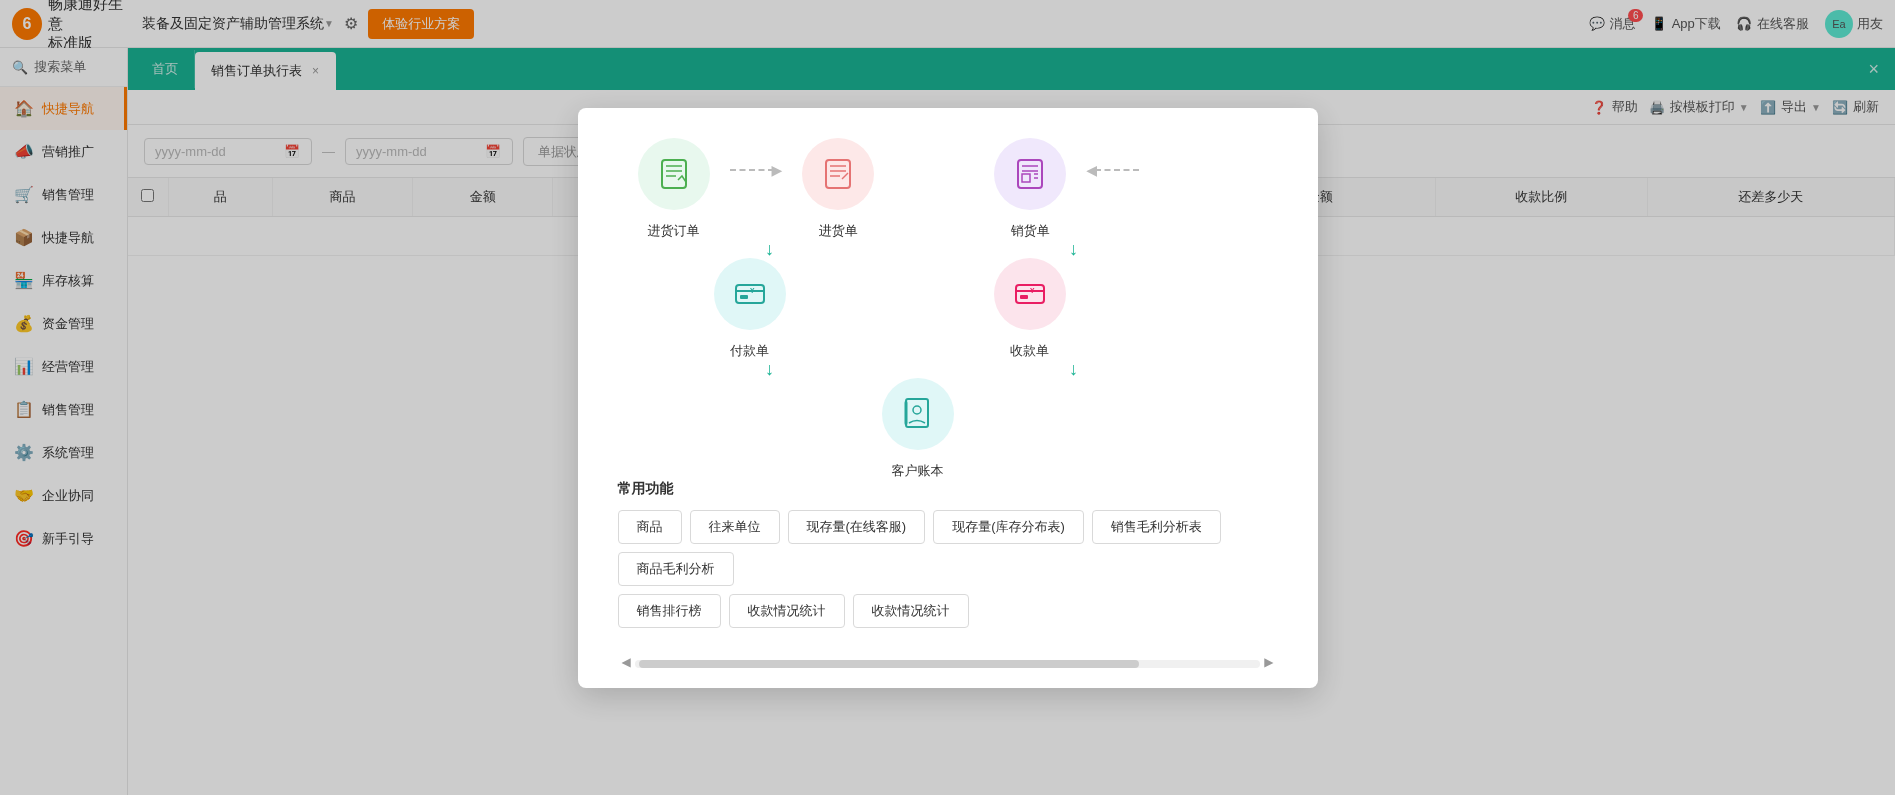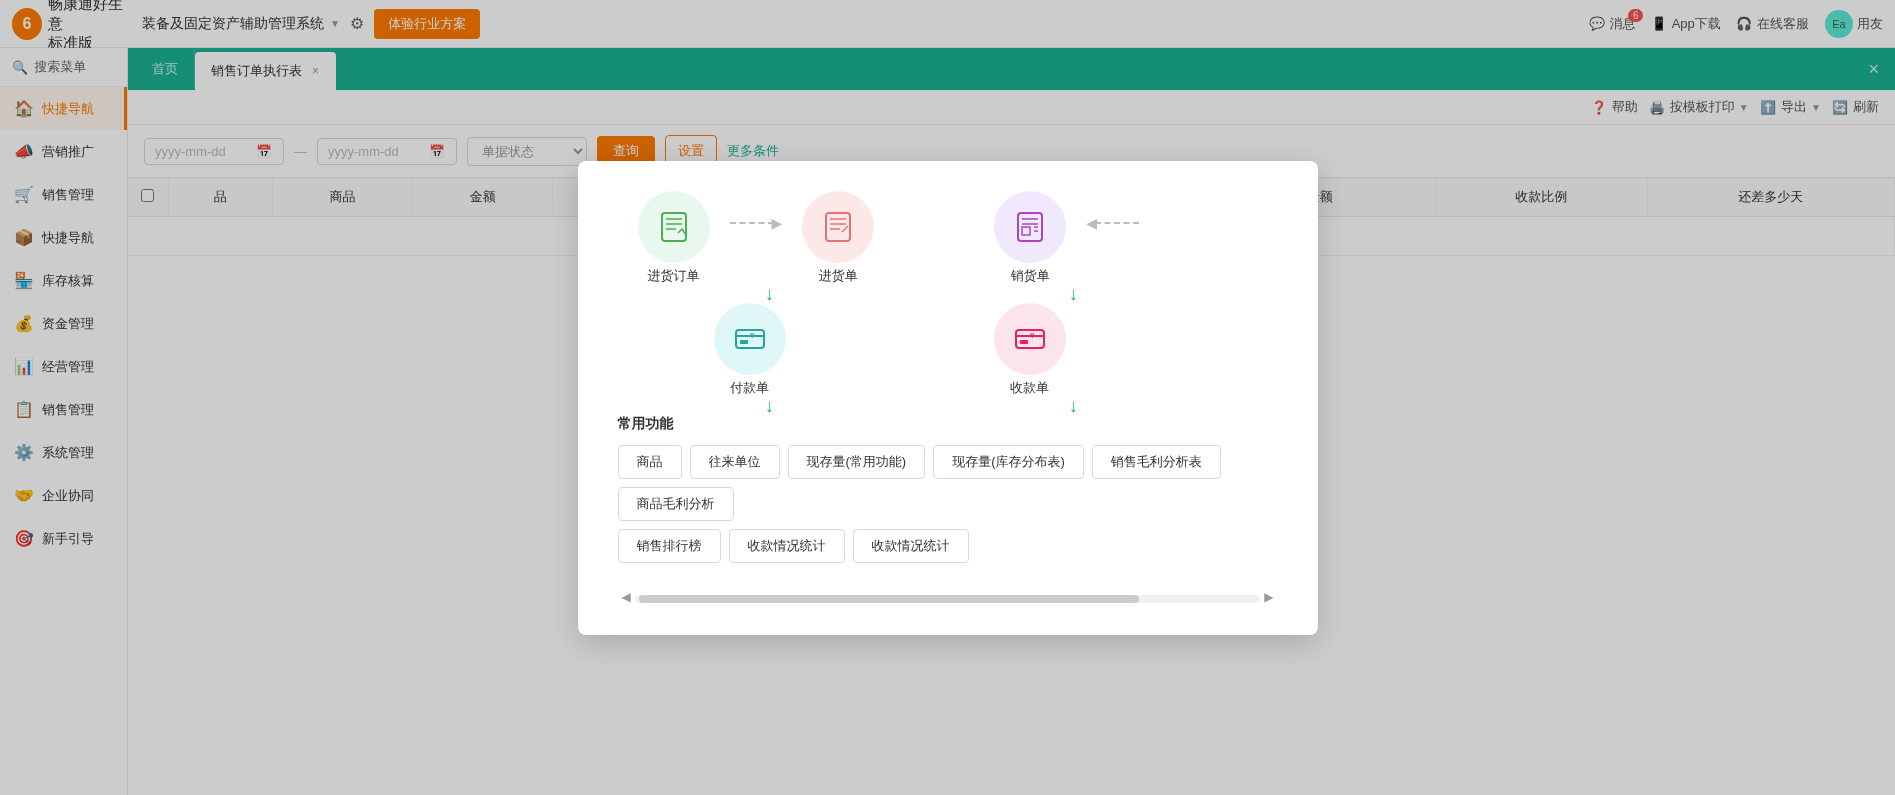--- a/index.html
+++ b/index.html
@@ -9,21 +9,21 @@
     .app-container { display: flex; flex-direction: column; height: 795px; width: 1895px; }
     .top-bar { display: flex; align-items: center; height: 48px; background: #fff; border-bottom: 1px solid #e8e8e8; padding: 0 12px; gap: 10px; flex-shrink: 0; }
     .main-layout { display: flex; flex: 1; overflow: hidden; }
     .sidebar { width: 128px; background: #fff; border-right: 1px solid #e8e8e8; display: flex; flex-direction: column; flex-shrink: 0; }
     .content-area { flex: 1; display: flex; flex-direction: column; overflow: hidden; background: #f0f2f5; }
 
     
     .logo-area { display: flex; align-items: center; gap: 6px; width: 120px; flex-shrink: 0; }
     .logo-icon { width: 32px; height: 32px; background: #ff7a00; border-radius: 50%; display: flex; align-items: center; justify-content: center; color: #fff; font-size: 16px; font-weight: bold; }
     .logo-text { font-size: 15px; color: #333; line-height: 1.3; }
-    .system-title { display: flex; align-items: center; gap: 6px; color: #333; font-size: 14px; }
+    .system-title { display: flex; align-items: center; color: #333; font-size: 14px; }
     .dropdown-arrow { color: #999; font-size: 10px; }
     .gear-btn { color: #666; cursor: pointer; font-size: 16px; }
     .trial-btn { background: #ff7a00; color: #fff; border: none; border-radius: 4px; padding: 6px 14px; cursor: pointer; font-size: 13px; }
     .top-right { margin-left: auto; display: flex; align-items: center; gap: 16px; }
     .top-right-item { display: flex; align-items: center; gap: 4px; color: #555; cursor: pointer; font-size: 13px; position: relative; }
     .badge { background: #ff4d4f; color: #fff; border-radius: 10px; font-size: 10px; padding: 1px 5px; position: absolute; top: -6px; right: -8px; }
     .user-avatar { width: 28px; height: 28px; background: #5eead4; border-radius: 50%; display: flex; align-items: center; justify-content: center; font-size: 11px; color: #555; }
 
     
     .sidebar-search { display: flex; align-items: center; gap: 6px; padding: 10px 12px; border-bottom: 1px solid #f0f0f0; cursor: pointer; color: #666; font-size: 13px; }
@@ -39,38 +39,38 @@
     .close-all-btn { margin-left: auto; color: rgba(255,255,255,0.8); font-size: 18px; cursor: pointer; padding: 0 8px; }
 
     
     .page-toolbar { display: flex; align-items: center; justify-content: flex-end; gap: 12px; padding: 8px 16px; background: #fff; border-bottom: 1px solid #e8e8e8; flex-shrink: 0; }
     .toolbar-btn { display: flex; align-items: center; gap: 4px; color: #555; cursor: pointer; font-size: 13px; }
     .toolbar-btn-icon { color: #1ab394; }
 
     
     .filter-bar { display: flex; align-items: center; gap: 10px; padding: 10px 16px; background: #fff; border-bottom: 1px solid #e8e8e8; flex-shrink: 0; flex-wrap: wrap; }
     .filter-select { border: 1px solid #d9d9d9; border-radius: 4px; padding: 5px 10px; font-size: 13px; color: #999; width: 120px; background: #fff; }
-    .filter-date { border: 1px solid #d9d9d9; border-radius: 4px; padding: 5px 10px; font-size: 13px; color: #bbb; width: 140px; display: flex; align-items: center; justify-content: space-between; }
+    .filter-date { border: 1px solid #d9d9d9; border-radius: 4px; padding: 5px 10px; font-size: 13px; color: #bbb; width: 168px; display: flex; align-items: center; justify-content: space-between; }
     .search-btn { background: #ff7a00; color: #fff; border: none; border-radius: 4px; padding: 6px 16px; cursor: pointer; font-size: 13px; }
     .setting-btn { background: #fff; color: #ff7a00; border: 1px solid #ff7a00; border-radius: 4px; padding: 6px 12px; cursor: pointer; font-size: 13px; }
     .more-filter { color: #1ab394; cursor: pointer; font-size: 13px; padding: 6px 0; }
 
     
     .table-container { flex: 1; overflow: auto; background: #fff; }
     .data-table { width: 100%; border-collapse: collapse; }
     .data-table th { background: #fafafa; border-bottom: 1px solid #e8e8e8; border-right: 1px solid #f0f0f0; padding: 10px 12px; text-align: center; color: #333; font-weight: normal; font-size: 13px; white-space: nowrap; }
     .data-table td { border-bottom: 1px solid #f0f0f0; border-right: 1px solid #f0f0f0; padding: 10px 12px; text-align: center; color: #333; font-size: 13px; }
     .empty-data { text-align: center; padding: 80px; color: #999; font-size: 14px; }
     .checkbox-col { width: 40px; }
 
     
     .overlay { position: fixed; top: 0; left: 0; width: 100%; height: 100%; background: rgba(0,0,0,0.2); z-index: 100; display: flex; align-items: center; justify-content: center; }
     .modal { background: #fff; border-radius: 8px; width: 740px; max-height: 580px; box-shadow: 0 8px 32px rgba(0,0,0,0.18); overflow: hidden; }
     .modal-content { padding: 30px 40px 20px 40px; overflow-y: auto; }
-    .flow-item { display: flex; flex-direction: column; align-items: center; margin: 0 20px; }
+    .flow-item { display: flex; flex-direction: column; align-items: center; gap: 8px; margin: 0 20px; }
     .flow-circle { width: 72px; height: 72px; border-radius: 50%; display: flex; align-items: center; justify-content: center; font-size: 28px; }
     .flow-circle.green { background: #e8f8ee; }
     .flow-circle.red { background: #fde8e8; }
     .flow-circle.purple { background: #f0e8fc; }
     .flow-circle.orange { background: #fff3e0; }
     .flow-circle.teal { background: #e0f7f7; }
     .flow-circle.pink { background: #fce4ec; }
     .flow-label { font-size: 13px; color: #333; margin-top: 4px; }
 
     
@@ -374,30 +374,41 @@
             <span style="color:#1ab394; font-size:18px; line-height:1;">↓</span>
           </div>
         </div>
 
         <div style="display:flex; align-items:flex-start; gap:0;">
           <div style="width:76px;"></div>
 
 
           <div style="width:168px;"></div>
 
+          <div class="flow-item">
+            <div class="flow-circle teal">
+              <svg width="36" height="36" viewBox="0 0 36 36">
+                <rect x="6" y="3" width="22" height="28" rx="2" fill="none" stroke="#26a69a" stroke-width="2"></rect>
+                <rect x="4" y="5" width="4" height="24" rx="2" fill="#26a69a" opacity="0.5"></rect>
+                <circle cx="17" cy="14" r="4" fill="none" stroke="#26a69a" stroke-width="1.5"></circle>
+                <path d="M9 27 Q17 22 25 27" fill="none" stroke="#26a69a" stroke-width="1.5"></path>
+              </svg>
+            </div>
+            <span class="flow-label">客户账本</span>
+          </div>
         </div>
 
       </div>
 
       <div class="common-functions">
         <div class="common-title">常用功能</div>
         <div class="func-buttons">
           <button class="func-btn">商品</button>
           <button class="func-btn">往来单位</button>
-          <button class="func-btn">现存量(常用功能)</button>
+          <button class="func-btn">现存量(在线客服)</button>
           <button class="func-btn">现存量(库存分布表)</button>
           <button class="func-btn">销售毛利分析表</button>
           <button class="func-btn">商品毛利分析</button>
         </div>
         <div class="func-buttons">
           <button class="func-btn">销售排行榜</button>
           <button class="func-btn">收款情况统计</button>
           <button class="func-btn">收款情况统计</button>
         </div>
       </div>

